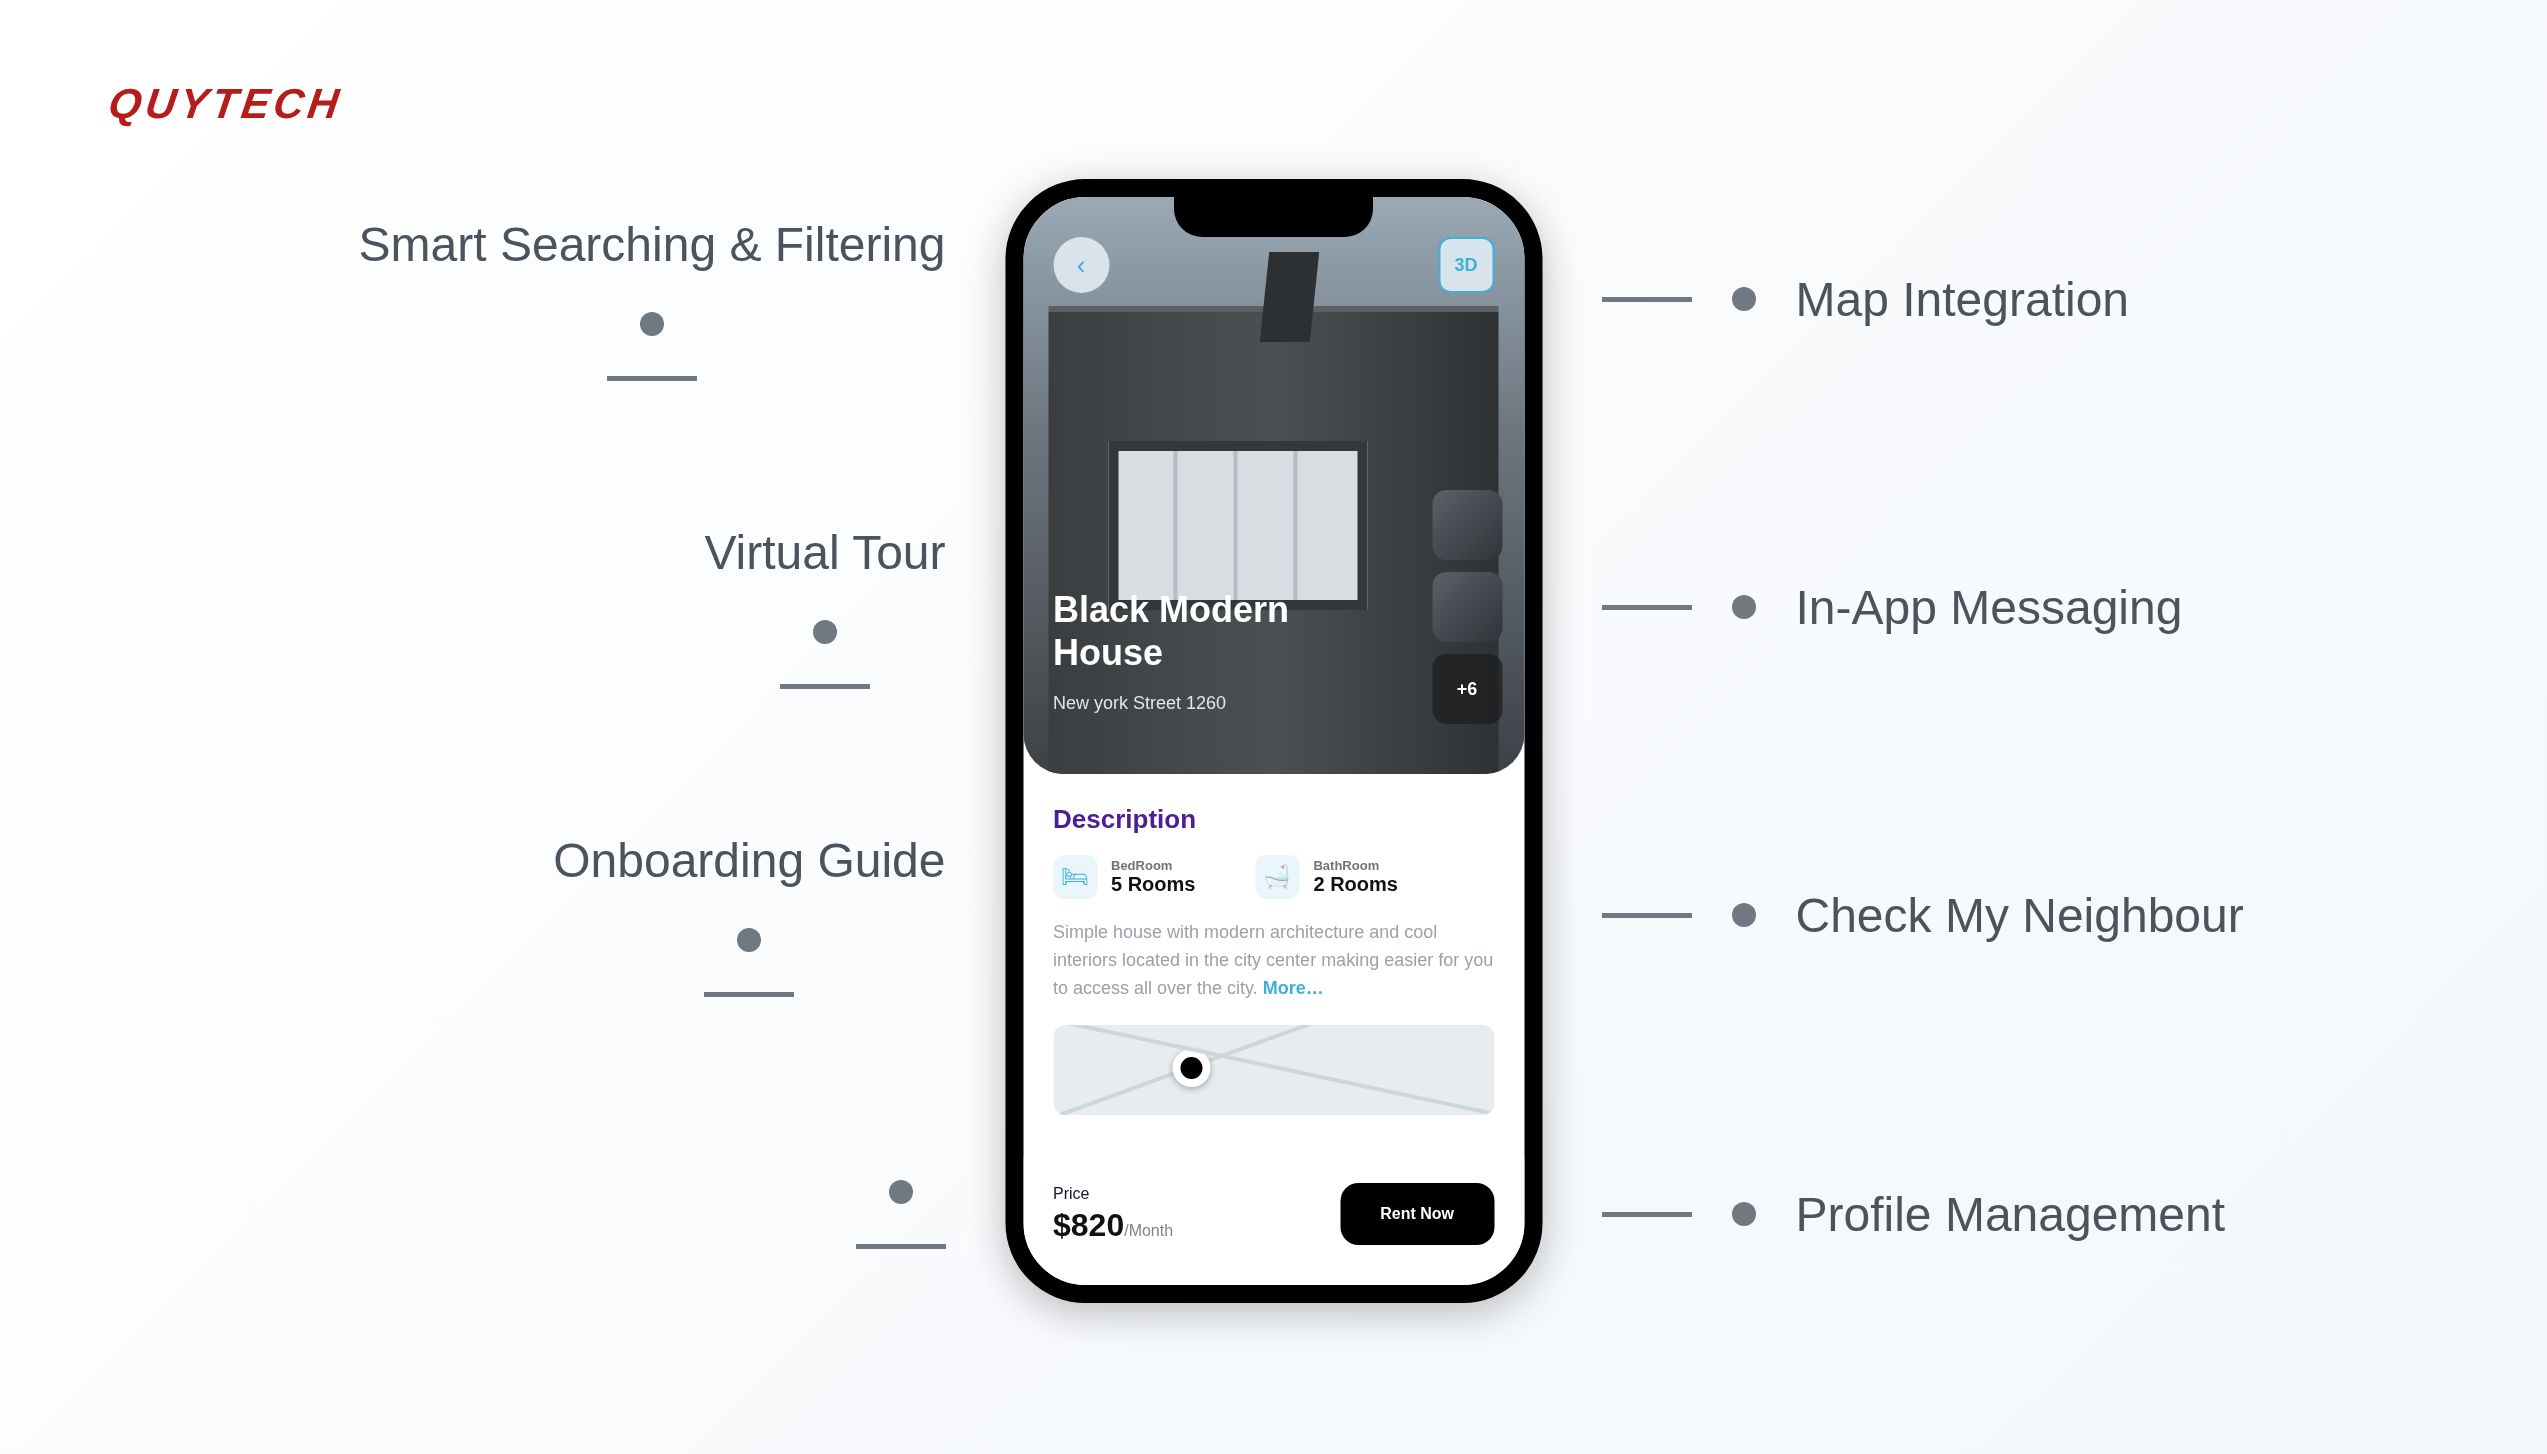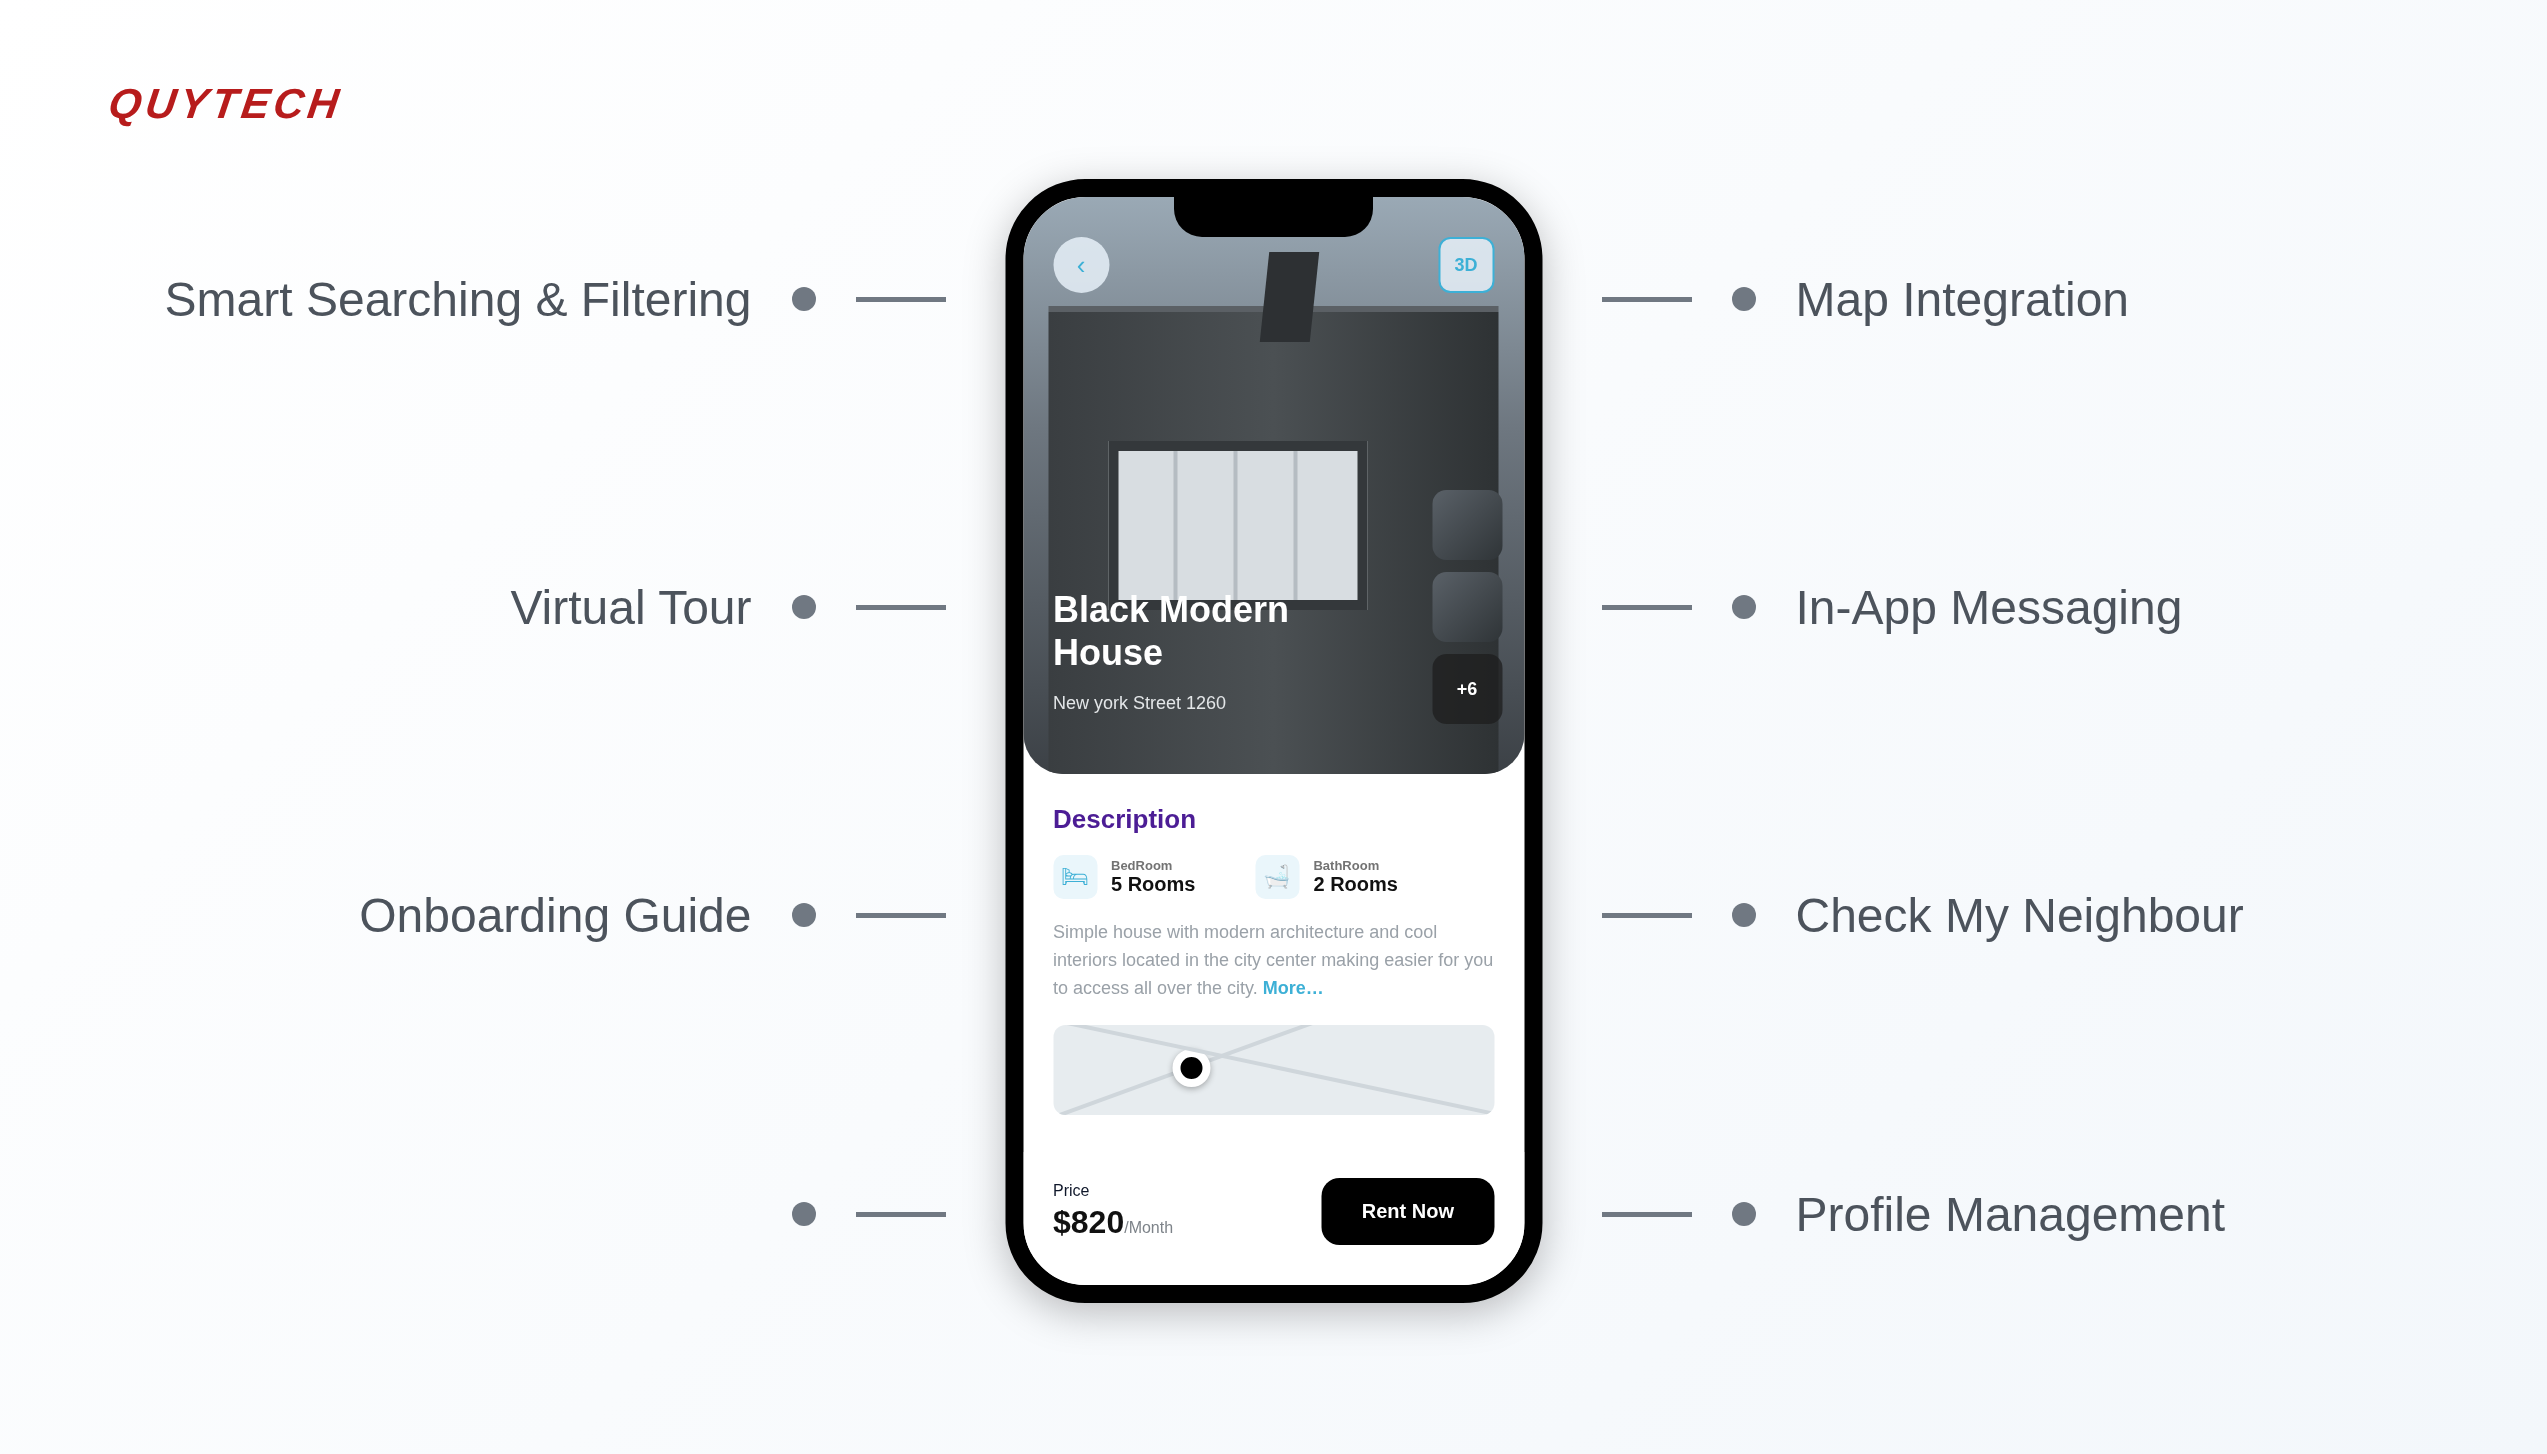--- a/index.html
+++ b/index.html
@@ -37,21 +37,21 @@
     display: flex;
     align-items: center;
     gap: 40px;
     font-size: 48px;
     color: #4c535c;
     font-weight: 400;
   }
   .feat-left {
     right: 50%;
     margin-right: 328px;
-    flex-direction: row;
+    flex-direction: column;
   }
   .feat-right {
     left: 50%;
     margin-left: 328px;
     flex-direction: row-reverse;
   }
   .dot {
     width: 24px;
     height: 24px;
     border-radius: 50%;
@@ -269,21 +269,21 @@
     display:flex;
     align-items:center;
     justify-content:space-between;
   }
   .price small { display:block;font-size:16px;color:#0f172a;margin-bottom:4px; }
   .price b { font-size:32px;font-weight:800;color:#111; }
   .price span { font-size:16px;color:#7d8389;font-weight:500; }
   .rent-btn {
     background:#000;
     color:#fff;
-    font-size:20px;
+    font-size:16px;
     font-weight:700;
     padding:22px 40px;
     border-radius:18px;
     border:none;
   }
 </style>
 </head>
 <body>
 
 <div class="logo">QUYTECH</div>

